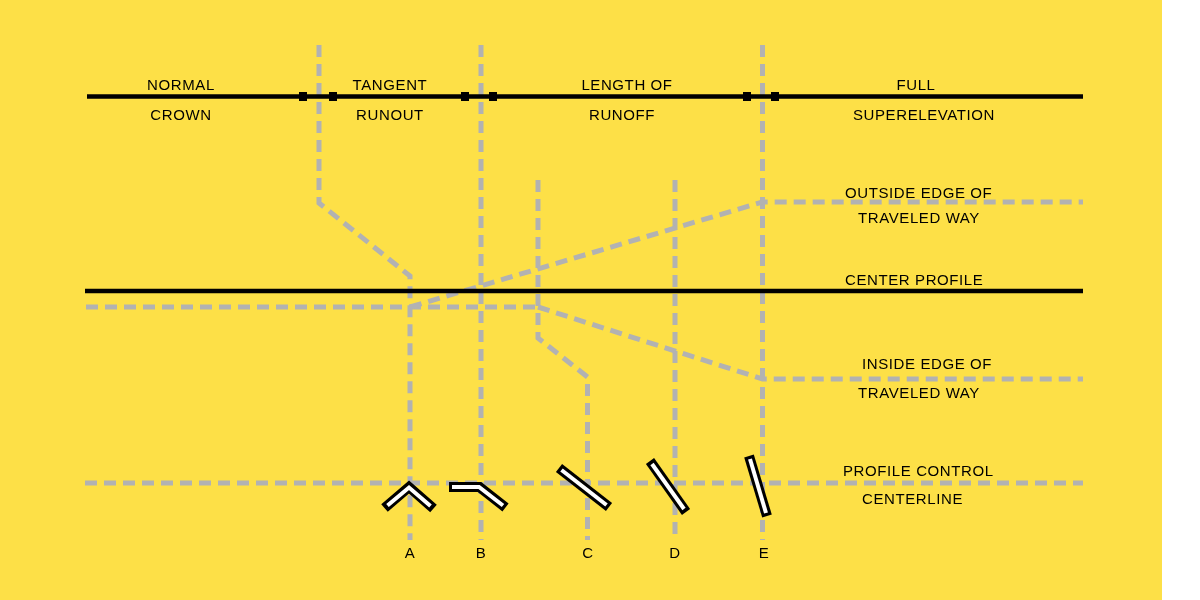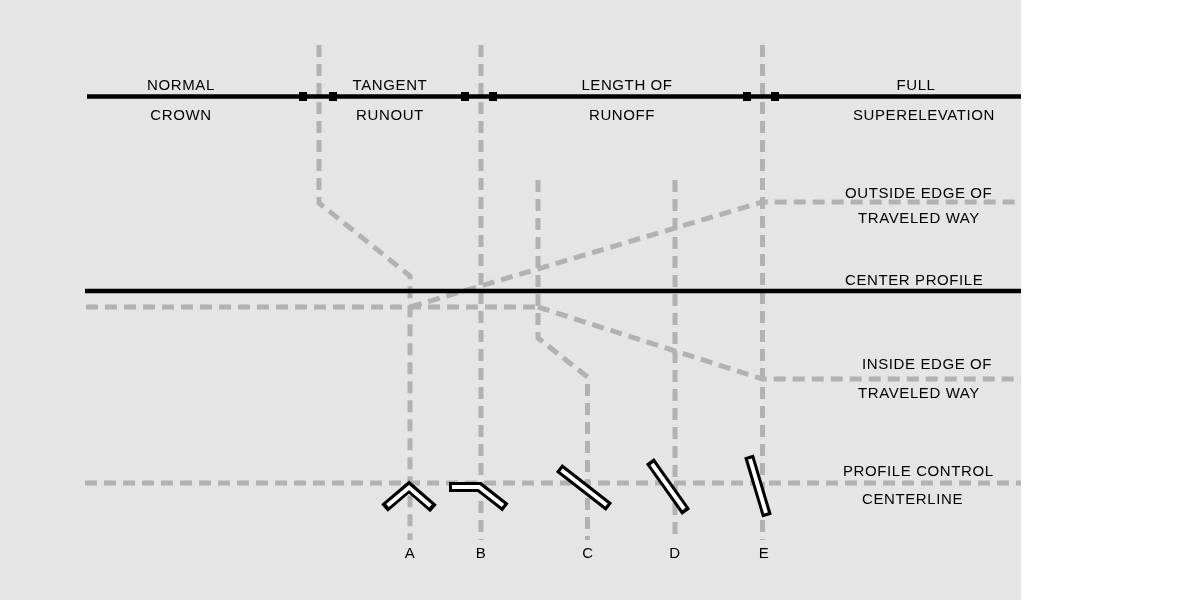--- a/index.html
+++ b/index.html
@@ -2,23 +2,23 @@
 <html><head>
 <meta charset="utf-8">
 <style>
   html, body {
     margin: 0;
     padding: 0;
     background: #ffffff;
   }
   .stage {
     position: relative;
-    width: 1021px;
+    width: 1162px;
     height: 600px;
-    background: #e5e5e5;
+    background: #fde047;
     overflow: hidden;
   }
   svg { display: block; }
   text {
     font-family: "Liberation Sans", sans-serif;
     font-size: 15px;
     letter-spacing: 0.6px;
     fill: #000000;
     white-space: pre;
   }

